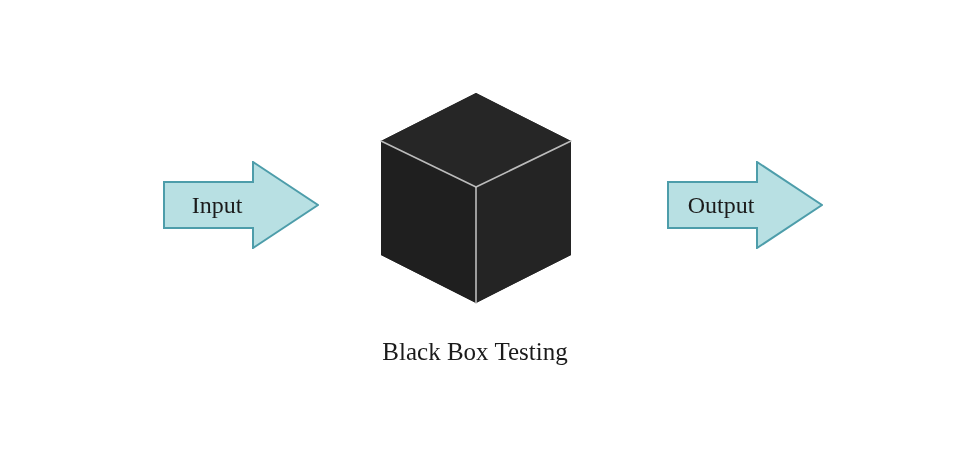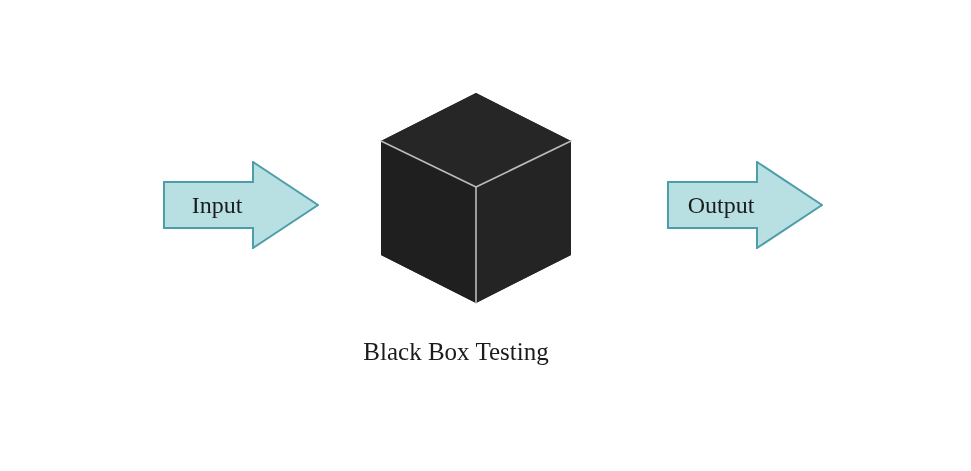--- a/index.html
+++ b/index.html
@@ -61,21 +61,21 @@
   .cube .face-left  { fill: var(--cube-left, #202020); }
   .cube .face-right { fill: var(--cube-right, #242424); }
   .cube .inner-edge {
     stroke: var(--cube-edge, #b8b8b8);
     stroke-width: 1.6;
     fill: none;
     stroke-linecap: round;
   }
   .caption {
     position: absolute;
-    left: 456px;
+    left: 475px;
     top: 338px;
     transform: translateX(-50%);
     font-size: 25px;
     color: var(--text, #1b1b1b);
     white-space: nowrap;
     text-align: right;
   }
 </style>
 </head>
 <body>

